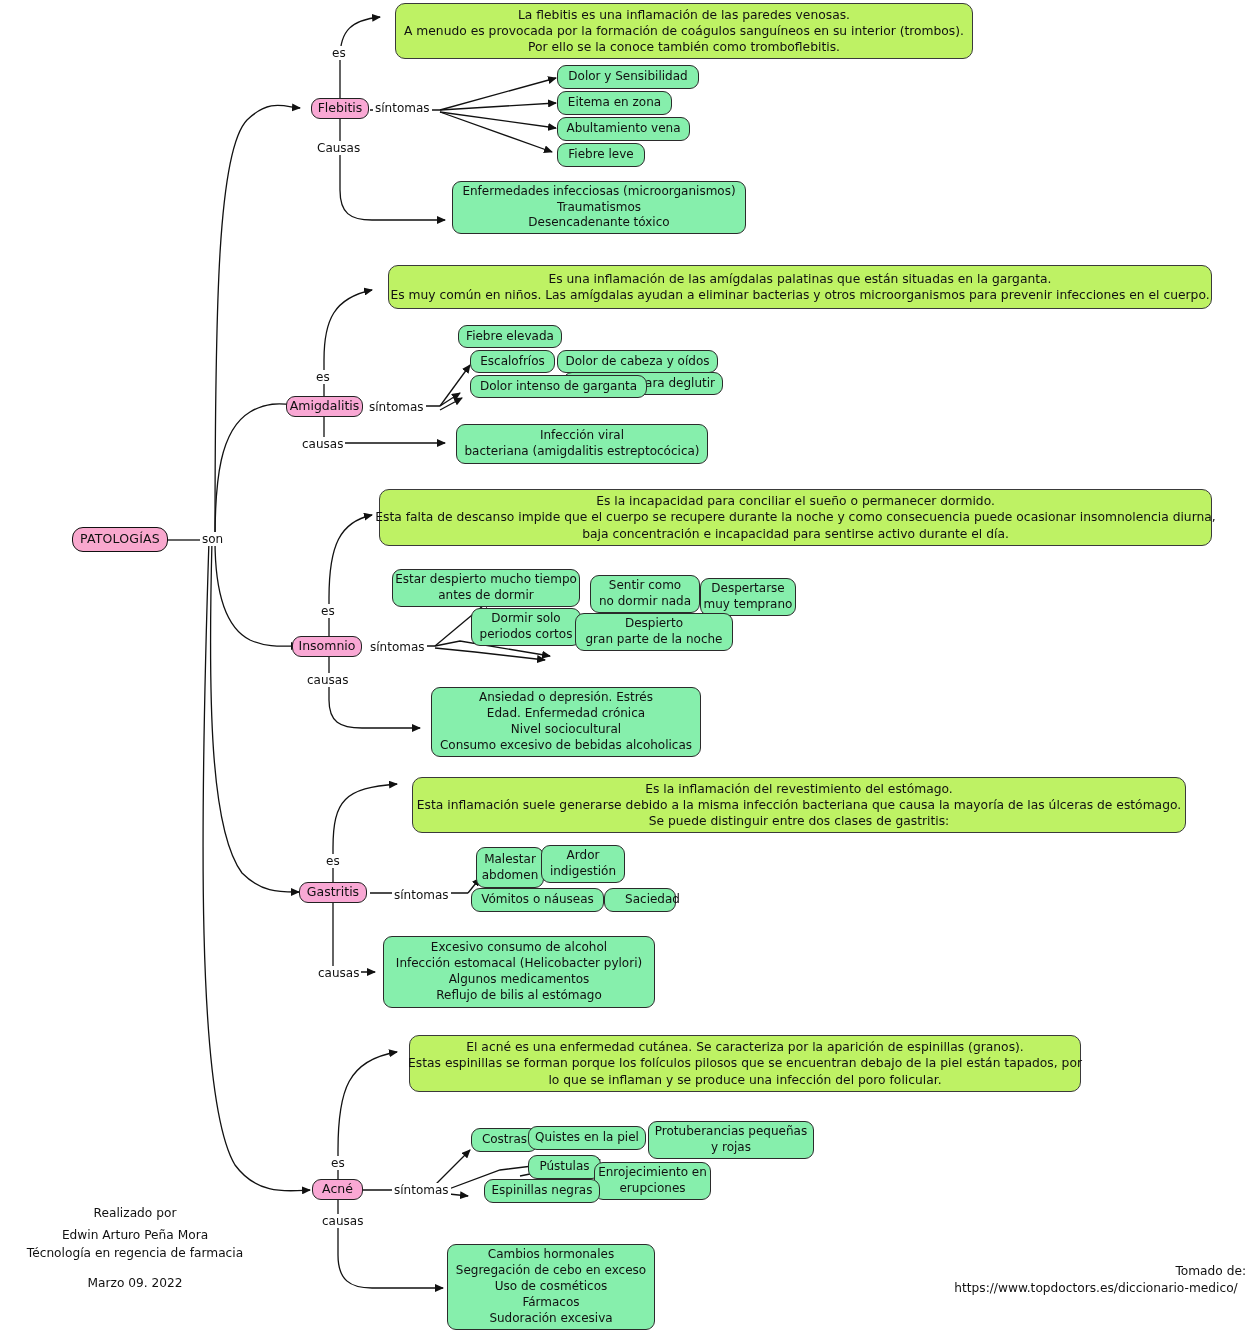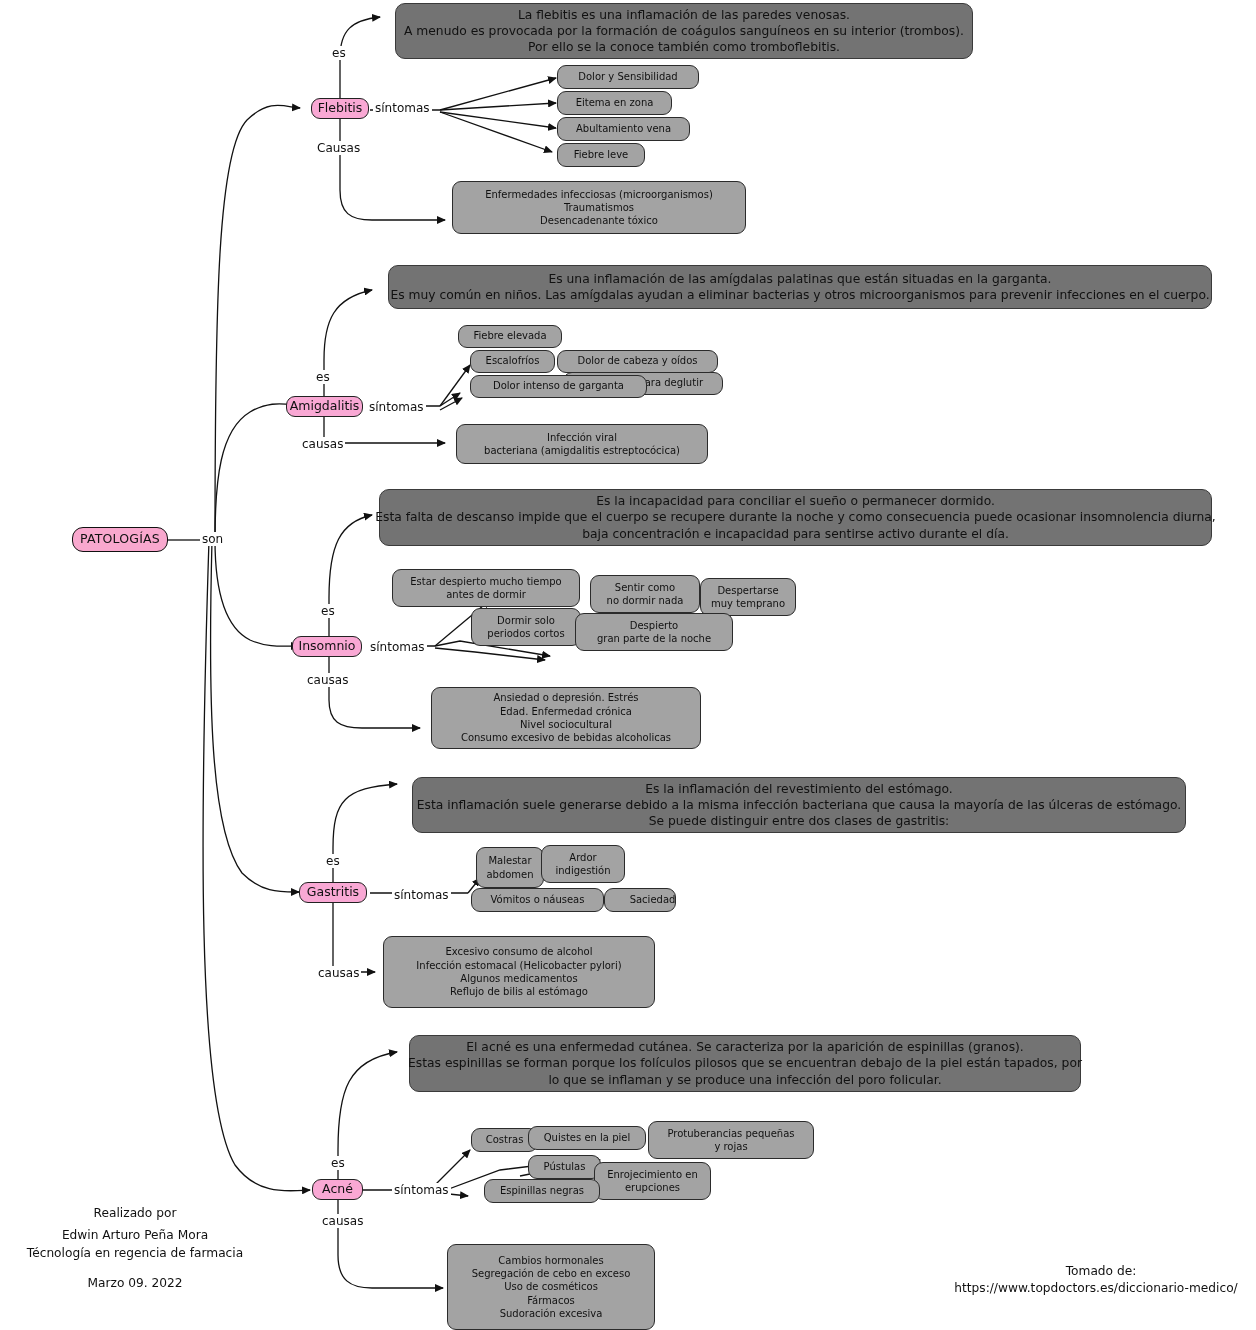--- a/index.html
+++ b/index.html
@@ -43,32 +43,32 @@
   }
   
   .dis{
     background:#f9a8d4;
     border-color:#222;
     font-size:12.5px;
     z-index:40;
   }
   
   .desc{
-    background:#737373;
+    background:#bef264;
     border-color:#3a3a3a;
     font-size:12.3px;
     line-height:1.32;
     z-index:20;
     border-radius:10px;
   }
   
   .det{
-    background:#a3a3a3;
+    background:#86efac;
     border-color:#2b2b2b;
-    font-size:10px;
+    font-size:12px;
     line-height:1.26;
     z-index:25;
   }
   .det.multi{line-height:1.33;}
   
   .lbl{
     position:absolute;
     font-size:12px;
     color:#111;
     background:#fff;
@@ -195,21 +195,21 @@
 antes de dormir</div>
   <div class="node det multi" style="left:590px; top:575px; width:110px; height:38px;">Sentir como
 no dormir nada</div>
   <div class="node det multi" style="left:700px; top:578px; width:96px; height:38px;">Despertarse
 muy temprano</div>
   <div class="node det multi" style="left:471px; top:608px; width:110px; height:38px;">Dormir solo
 periodos cortos</div>
   <div class="node det multi" style="left:575px; top:613px; width:158px; height:38px;">Despierto
 gran parte de la noche</div>
 
-  <div class="node det multi" style="left:431px; top:687px; width:270px; height:62px;">Ansiedad o depresión. Estrés
+  <div class="node det multi" style="left:431px; top:687px; width:270px; height:70px;">Ansiedad o depresión. Estrés
 Edad. Enfermedad crónica
 Nivel sociocultural
 Consumo excesivo de bebidas alcoholicas</div>
 
   <div class="node dis" style="left:299px; top:882px; width:68px; height:21px;">Gastritis</div>
   <div class="lbl" style="left:324px; top:854px;">es</div>
   <div class="lbl" style="left:392px; top:888px;">síntomas</div>
   <div class="lbl" style="left:316px; top:966px;">causas</div>
 
   <div class="node desc" style="left:412px; top:777px; width:774px; height:56px;">Es la inflamación del revestimiento del estómago.
@@ -250,16 +250,16 @@
 Segregación de cebo en exceso
 Uso de cosméticos
 Fármacos
 Sudoración excesiva</div>
 
   <div class="credit" style="left:20px; top:1204px; width:230px;">Realizado por</div>
   <div class="credit" style="left:20px; top:1226px; width:230px;">Edwin Arturo Peña Mora</div>
   <div class="credit" style="left:0px; top:1244px; width:270px;">Técnología en regencia de farmacia</div>
   <div class="credit" style="left:20px; top:1274px; width:230px;">Marzo 09. 2022</div>
 
-  <div class="credit" style="left:956px; top:1262px; width:290px;">Tomado de:</div>
+  <div class="credit" style="left:956px; top:1262px; width:290px;text-align:right;">Tomado de:</div>
   <div class="credit" style="left:946px; top:1279px; width:300px;">https://www.topdoctors.es/diccionario-medico/</div>
 
 </div>
 
 </body></html>

